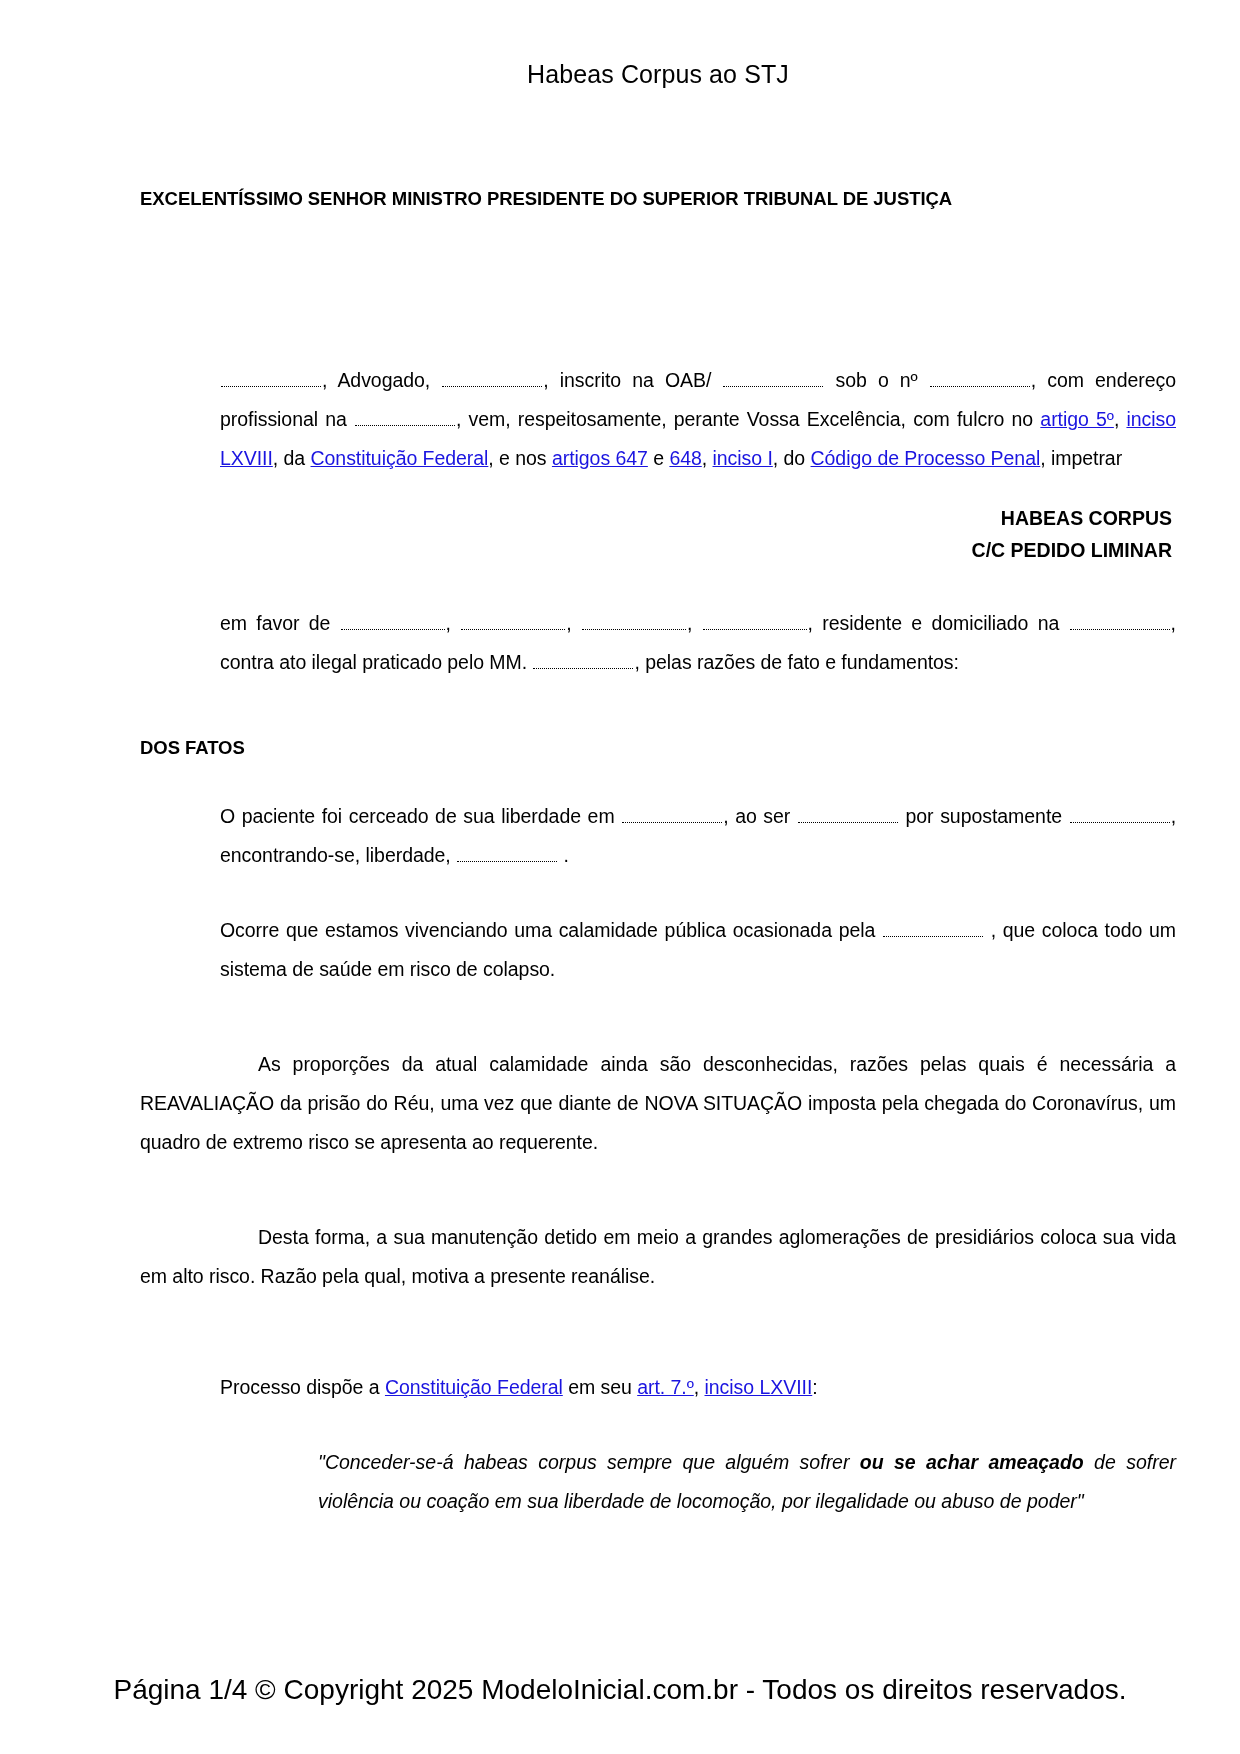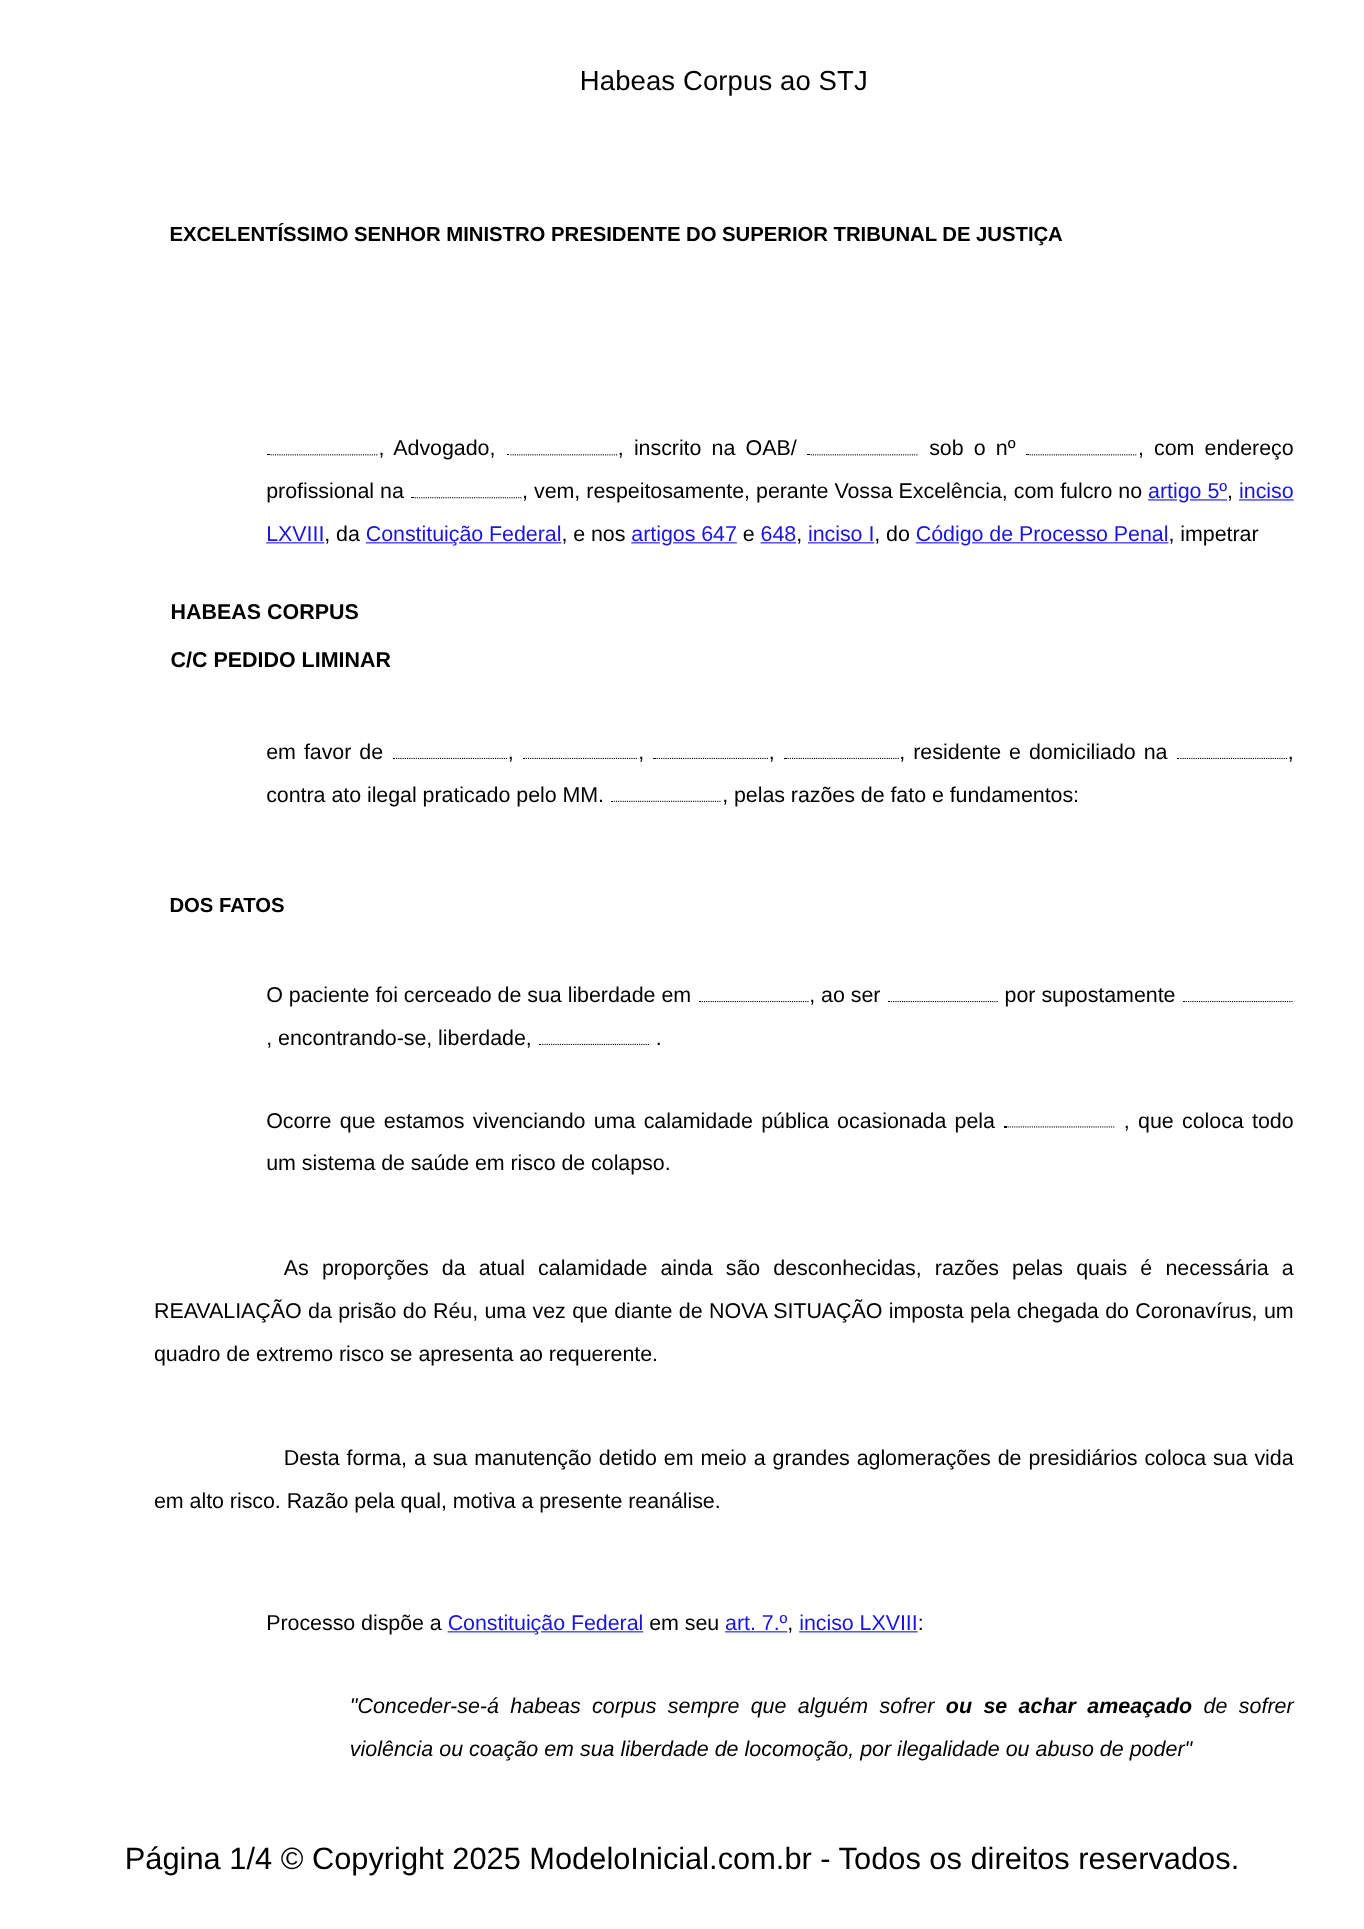--- a/index.html
+++ b/index.html
@@ -26,46 +26,46 @@
     font-size: 25px;
     font-weight: 400;
     letter-spacing: 0.1px;
     margin: 14px 0 0 0;
     line-height: 1.3;
   }
   .section-heading {
     font-size: 18.5px;
     font-weight: bold;
     letter-spacing: -0.05px;
-    margin: 14px;
+    margin: 0;
     line-height: 1.35;
     text-align: left;
   }
   p.body {
     font-size: 19.5px;
     line-height: 39px;
     text-align: justify;
     text-justify: inter-word;
     margin: 0;
     letter-spacing: -0.05px;
   }
   p.indent-block {
-    margin-left: 102px;
+    margin-left: 80px;
     text-align: justify;
   }
   p.tab-first {
     text-indent: 118px;
     margin-top: 20px;
   }
   .center-bold {
-    text-align: left;
+    text-align: right;
     font-weight: bold;
     font-size: 19.5px;
     line-height: 28px;
-    margin: 15px;
+    margin: 4px;
   }
   .blank {
     display: inline-block;
     border-bottom: 1.5px dotted #000;
     vertical-align: baseline;
     height: 17px;
     margin: 0 1px;
   }
   .blank.w1 { width: 100px; }
   .blank.w2 { width: 104px; }

